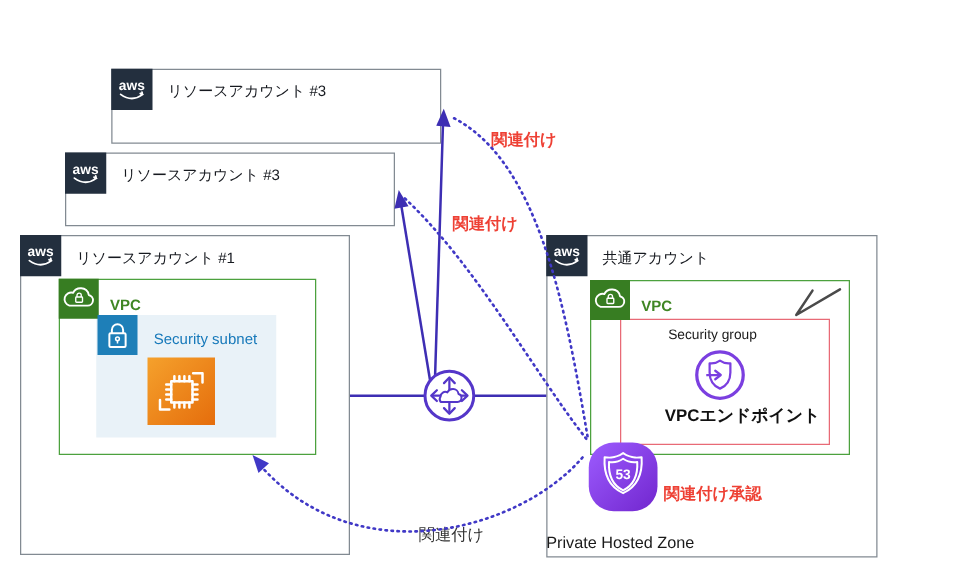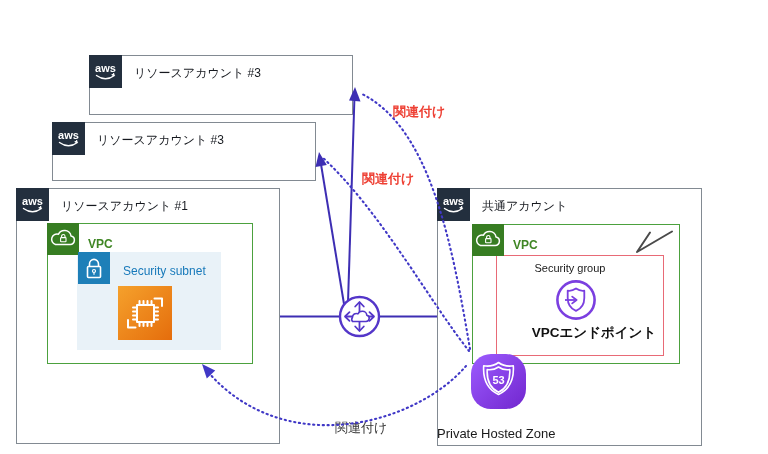--- a/index.html
+++ b/index.html
@@ -137,20 +137,21 @@
   <div class="r53" style="left:471px;top:354px;border-radius:20px;">
     <svg width="55" height="55" viewBox="0 0 55 55">
       <g stroke="#fff" stroke-width="1.6" fill="none" stroke-linejoin="round">
         <path d="M27.5,8.5 c-4,3 -10.2,4.1 -14.8,3.3 c-0.6,9.2 0.9,22.3 14.8,28.7 c13.9,-6.4 15.4,-19.5 14.8,-28.7 C37.7,12.6 31.5,11.5 27.5,8.5 z"></path>
         <path d="M27.5,13 c-3.1,2.2 -7.7,3.1 -11.3,2.6 c-0.4,7.4 0.8,17.6 11.3,22.7 c10.5,-5.1 11.7,-15.3 11.3,-22.7 C35.2,16.1 30.6,15.2 27.5,13 z"></path>
       </g>
       <text x="27.5" y="29.5" text-anchor="middle" fill="#fff" font-size="11" font-weight="bold" font-family="Liberation Sans, sans-serif">53</text>
     </svg>
   </div>
   <span class="phz" style="left:437px;top:426px;">Private Hosted Zone</span>
+  <span class="red-label" style="left:531px;top:386px;">関連付け承認</span>
 
   <span class="red-label" style="left:393px;top:103px;">関連付け</span>
   <span class="red-label" style="left:362px;top:170px;">関連付け</span>
   <span class="black-label" style="left:335px;top:419px;">関連付け</span>
 
 
   <svg class="overlay" width="768" height="454" viewBox="0 0 768 454">
 
     <g>
       <polygon points="650,231 637,252 672,231" fill="#ffffff"></polygon>

